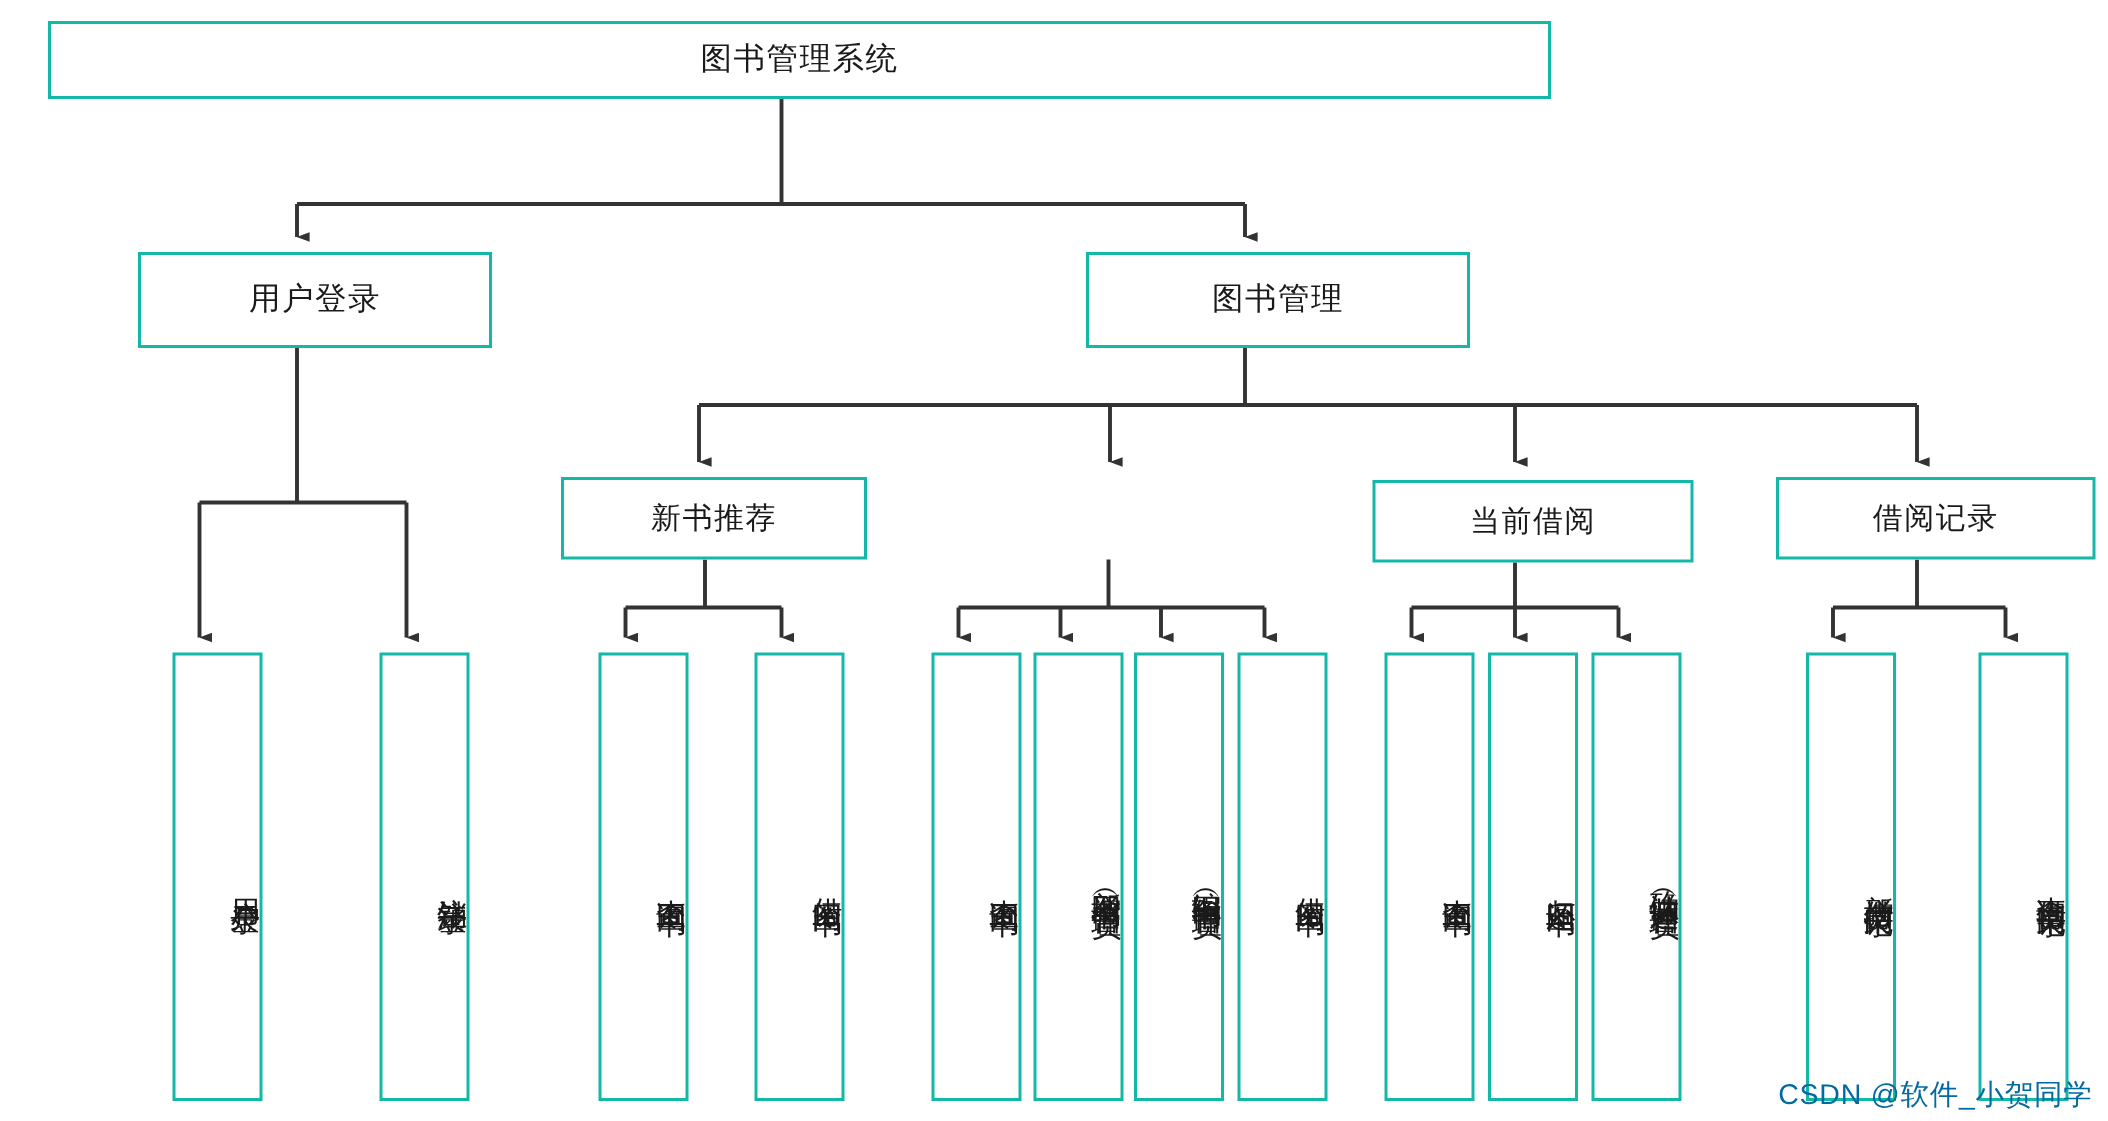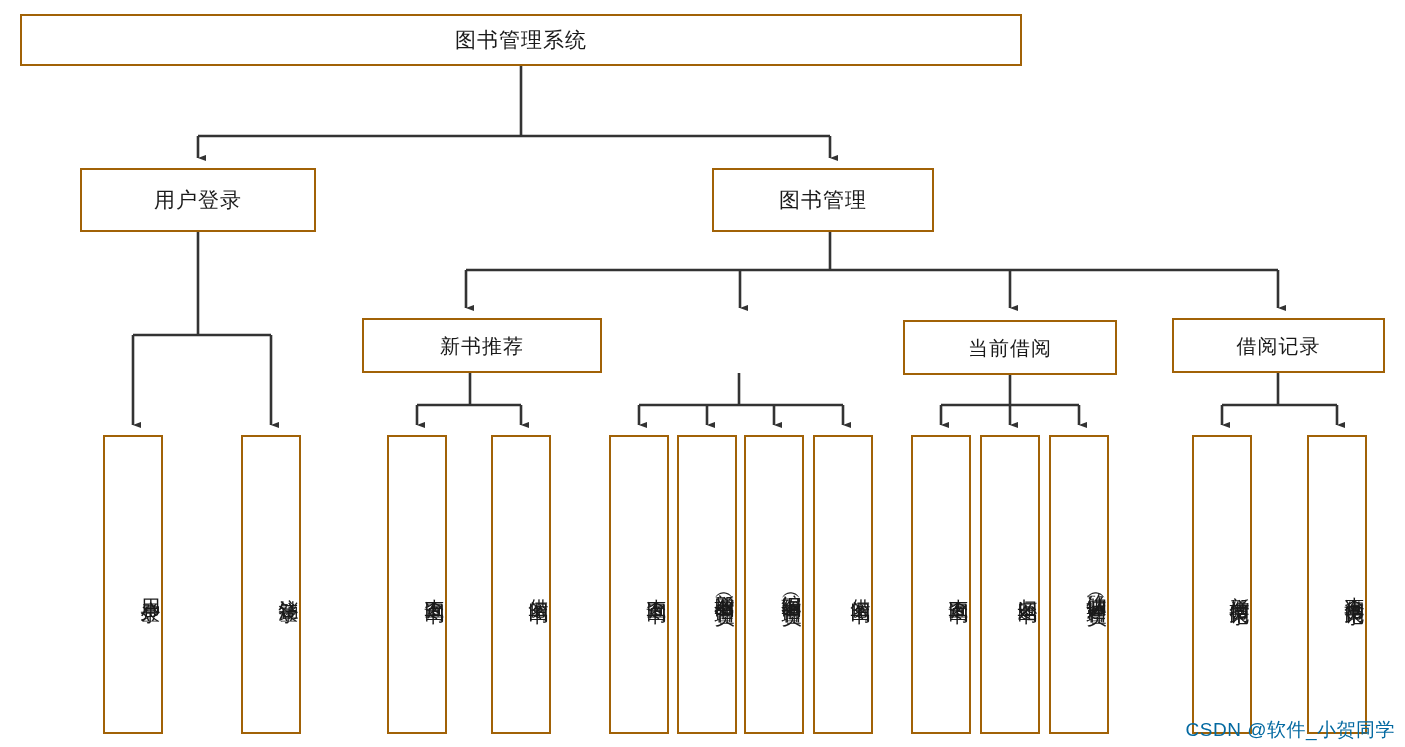--- a/index.html
+++ b/index.html
@@ -23,27 +23,28 @@
     left: 0;
     top: 0;
     width: 1405px;
     height: 747px;
     pointer-events: none;
   }
   .node {
     position: absolute;
     box-sizing: border-box;
     background: #ffffff;
-    border: 2px solid #a16207;
+    border: 2px solid #14b8a6;
     display: flex;
     align-items: center;
     justify-content: center;
     text-align: center;
     color: #1a1a1a;
     z-index: 2;
+    margin-left: 12px;
   }
   .node-h {
     font-size: 21px;
     letter-spacing: 1px;
     line-height: 1.2;
   }
   .node-l2 {
     font-size: 20px;
     letter-spacing: 1px;
     line-height: 1.2;
@@ -130,25 +131,25 @@
     </g>
   </svg>
 
   <div class="node node-h" style="left:20px; top:14px; width:1002px; height:52px;">
     <span>图书管理系统</span>
   </div>
 
   <div class="node node-h" style="left:80px; top:168px; width:236px; height:64px;">
     <span>用户登录</span>
   </div>
-  <div class="node node-h" style="left:712px; top:168px; width:222px; height:64px;">
+  <div class="node node-h" style="left:712px; top:168px; width:256px; height:64px;">
     <span>图书管理</span>
   </div>
 
-  <div class="node node-l2" style="left:362px; top:318px; width:240px; height:55px;">
+  <div class="node node-l2" style="left:362px; top:318px; width:204px; height:55px;">
     <span>新书推荐</span>
   </div>
   <div class="node node-l2" style="left:903px; top:320px; width:214px; height:55px;">
     <span>当前借阅</span>
   </div>
   <div class="node node-l2" style="left:1172px; top:318px; width:213px; height:55px;">
     <span>借阅记录</span>
   </div>
 
   <div class="node node-leaf" style="left:103px; top:435px; width:60px; height:299px;">

